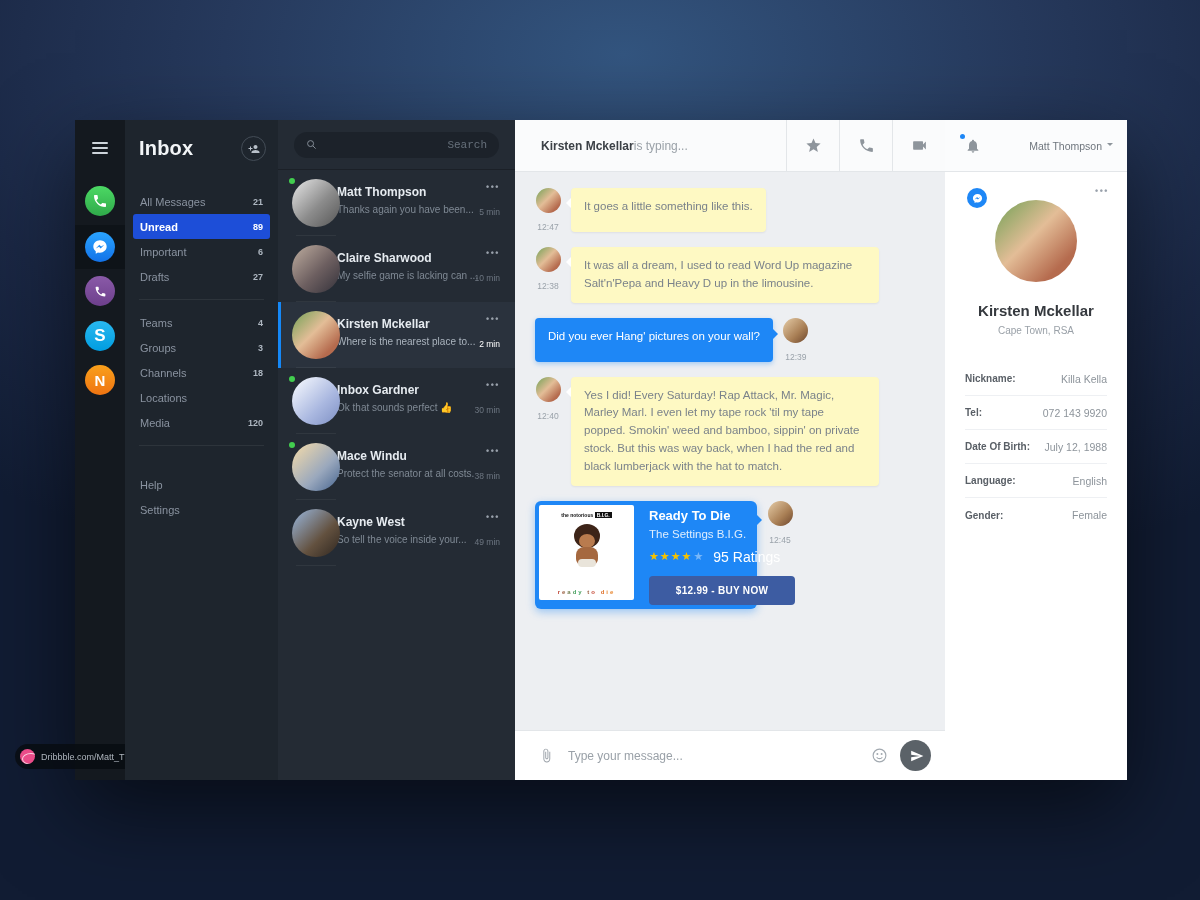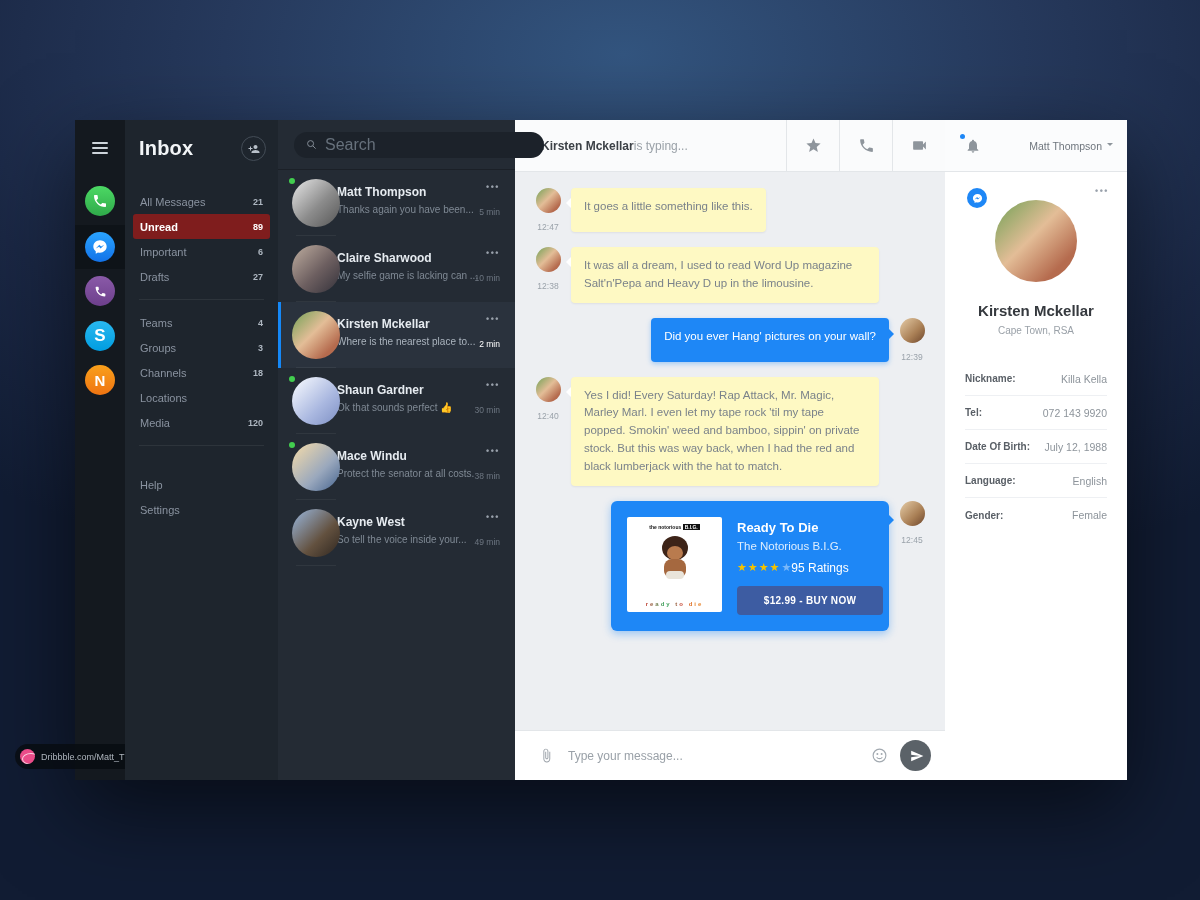--- a/index.html
+++ b/index.html
@@ -31,39 +31,39 @@
   .inbox-head { display:flex; align-items:center; justify-content:space-between; padding:0 12px 0 14px; }
   .inbox-title { color:#f2f5f7; font-size:20px; font-weight:bold; letter-spacing:.2px; }
   .addp { width:25px; height:25px; border-radius:50%; border:1px solid #434c56; display:flex;
     align-items:center; justify-content:center; cursor:pointer; }
   .addp svg { width:12px; height:12px; fill:#b8c0c9; }
   .menu { margin-top:28px; }
   .m-item { height:25px; margin:0 8px; padding:0 7px; display:flex; align-items:center;
     justify-content:space-between; border-radius:3px; cursor:pointer; }
   .m-item .lab { font-size:11px; color:#8a93a0; }
   .m-item .cnt { font-size:9px; color:#aeb7c1; font-weight:bold; }
-  .m-item.sel { background:#7f1d1d; }
+  .m-item.sel { background:#1d4ed8; }
   .m-item.sel .lab { color:#fff; font-weight:bold; }
   .m-item.sel .cnt { color:#fff; }
   .menu-div { height:1px; background:rgba(255,255,255,.07); margin:10px 14px; }
   .menu-gap { height:16px; }
   
   .drb { position:absolute; left:-60px; bottom:11px; height:25px; border-radius:13px;
     background:rgba(8,12,18,.88); display:flex; align-items:center; padding:0 12px 0 5px; cursor:pointer; }
   .drb-ball { width:15px; height:15px; border-radius:50%; background:#ea4c89; margin-right:6px; position:relative; overflow:hidden; }
   .drb-ball::after { content:""; position:absolute; left:2px; top:4px; width:16px; height:10px;
     border:1px solid rgba(255,255,255,.75); border-radius:50%; }
   .drb span { font-size:9px; color:#aeb5bd; }
   
   .convs { width:237px; background:#242b34; flex:none; position:relative; }
   .conv-search { height:50px; border-bottom:1px solid rgba(0,0,0,.25); display:flex; align-items:center; padding:0 16px; }
   .search-pill { flex:1; height:26px; background:#1c222a; border-radius:13px; display:flex; align-items:center; padding:0 12px; }
   .search-pill svg { width:11px; height:11px; fill:none; stroke:#8b949f; stroke-width:2; flex:none; }
   .search-pill input { flex:1; margin-left:8px; background:transparent; border:0; outline:none;
-    color:#cfd6dd; font-size:16px; font-family:Liberation Sans, sans-serif; }
+    color:#cfd6dd; font-size:11px; font-family:Liberation Mono, monospace;text-align:right; }
   .search-pill input::placeholder { color:#67717c; }
   .c-row { position:relative; height:66px; padding:10px 14px 0 59px; cursor:pointer; }
   .c-row .sep { position:absolute; left:18px; bottom:0; width:40px; height:1px; background:rgba(255,255,255,.06); }
   .c-row.sel { background:#2a323d; }
   .c-row.sel::before { content:""; position:absolute; left:0; top:0; width:3px; height:100%; background:#1588f7; }
   .avatar { border-radius:50%; }
   .c-av { position:absolute; left:14px; top:9px; width:48px; height:48px; }
   .odot { position:absolute; left:11px; top:8px; width:6px; height:6px; border-radius:50%; background:#42ce4f; }
   .c-name { font-size:12px; font-weight:bold; color:#e6ebf0; padding-top:5px; }
   .c-prev { font-size:10px; color:#7f8994; margin-top:5px; width:145px; white-space:nowrap; overflow:hidden; }
@@ -90,47 +90,47 @@
   .h-ic svg { width:17px; height:17px; fill:#8e959c; }
   .chat-body { flex:1; padding:16px 20px 10px; overflow:hidden; }
   .msg { display:flex; margin-bottom:15px; }
   .msg .avcol { width:26px; flex:none; text-align:center; }
   .msg .avcol .avatar { width:25px; height:25px; display:inline-block; }
   .msg .t { font-size:8.5px; color:#9aa2aa; margin-top:5px; }
   .bubble { position:relative; max-width:308px; padding:10px 13px; font-size:11.5px; line-height:1.55; border-radius:4px; }
   .msg.in .bubble { margin-left:10px; background:#fef9c3; color:#7a828a; box-shadow:0 1px 2px rgba(40,50,60,.08); }
   .msg.in .bubble::before { content:""; position:absolute; left:-5px; top:10px; border:5px solid transparent;
     border-right-color:#fff; border-left:0; }
-  .msg.out { justify-content:flex-end; }
+  .msg.out { }
   .msg.out .bubble { margin-right:10px; background:#1e87f6; color:#fff; box-shadow:0 2px 5px rgba(30,135,246,.35); }
   .msg.out .bubble::after { content:""; position:absolute; right:-5px; top:11px; border:5px solid transparent;
     border-left-color:#1e87f6; border-right:0; }
   
-  .card { width:278px; margin-right:10px; background:#1e87f6; border-radius:6px; padding:16px;
+  .card { width:222px; margin-right:10px; background:#1e87f6; border-radius:6px; padding:4px;
     display:flex; box-shadow:0 3px 8px rgba(30,135,246,.4); position:relative; }
   .card::after { content:""; position:absolute; right:-5px; top:14px; border:5px solid transparent; border-left-color:#1e87f6; border-right:0; }
   .cover { width:95px; height:95px; background:#fff; border-radius:2px; flex:none; padding:7px 6px 5px;
     display:flex; flex-direction:column; align-items:center; }
   .cover-top { font-size:5px; font-weight:bold; color:#111; white-space:nowrap; }
   .cover-top em { font-style:normal; background:#111; color:#fff; padding:0 2px; }
   .baby { flex:1; position:relative; width:100%; }
   .baby .afro { position:absolute; left:50%; top:6px; margin-left:-13px; width:26px; height:24px; border-radius:50%; background:#3d2418; }
   .baby .face { position:absolute; left:50%; top:16px; margin-left:-8px; width:16px; height:14px; border-radius:50%; background:#b97b4e; }
   .baby .body { position:absolute; left:50%; top:29px; margin-left:-11px; width:22px; height:18px; border-radius:8px 8px 6px 6px; background:#a5683f; }
   .baby .diaper { position:absolute; left:50%; top:41px; margin-left:-9px; width:18px; height:8px; border-radius:4px; background:#e9e4da; }
   .cover-bot { font-size:6px; font-weight:bold; letter-spacing:2px; white-space:nowrap;
     background:linear-gradient(90deg,#c0392b 0%,#27ae60 35%,#c0392b 60%,#e67e22 85%);
     -webkit-background-clip:text; background-clip:text; color:transparent; }
   .card-info { flex:1; padding-left:15px; padding-top:3px; }
   .card-title { color:#fff; font-size:13px; font-weight:bold; }
   .card-artist { color:rgba(255,255,255,.85); font-size:11.5px; margin-top:5px; }
   .card-rate { margin-top:9px; font-size:11px; display:flex; align-items:center; }
   .stars-on { color:#f5c200; letter-spacing:1px; }
   .stars-off { color:rgba(255,255,255,.4); margin-left:1px; }
-  .ratings { color:#fff; font-size:12px; }
+  .ratings { color:#fff; font-size:14px; margin-left:10px; }
   .buy-btn { margin-top:11px; width:146px; height:29px; background:#3d5ca2; border:0; border-radius:4px;
     color:#fff; font-size:10px; font-weight:bold; letter-spacing:.3px; cursor:pointer; font-family:inherit; }
   
   .input-bar { height:50px; flex:none; background:#fff; border-top:1px solid #e3e6e9;
     display:flex; align-items:center; padding:0 14px 0 24px; }
   .clip svg { width:15px; height:15px; fill:#9aa1a8; cursor:pointer; display:block; }
   .input-bar input { flex:1; border:0; outline:none; margin-left:14px; font-size:12px; color:#5a6067; font-family:inherit; }
   .input-bar input::placeholder { color:#9aa1a8; }
   .emoji svg { width:17px; height:17px; stroke:#a2a9b0; fill:none; stroke-width:1.6; cursor:pointer; display:block; margin-right:12px; }
   .send { width:31px; height:31px; border-radius:50%; background:#5b6268; border:0; display:flex;
@@ -290,21 +290,21 @@
       <span class="avatar c-av av-kirst"></span>
       <div class="c-name">Kirsten Mckellar</div>
       <div class="c-prev">Where is the nearest place to...</div>
       <span class="c-time">2 min</span>
       <span class="dots"></span>
       <span class="sep"></span>
     </div>
     <div class="c-row">
       <span class="odot"></span>
       <span class="avatar c-av av-shaun"></span>
-      <div class="c-name">Shaun Gardner</div>
+      <div class="c-name">Inbox Gardner</div>
       <div class="c-prev">Ok that sounds perfect 👍</div>
       <span class="c-time">30 min</span>
       <span class="dots"></span>
       <span class="sep"></span>
     </div>
     <div class="c-row">
       <span class="odot"></span>
       <span class="avatar c-av av-mace"></span>
       <div class="c-name">Mace Windu</div>
       <div class="c-prev">Protect the senator at all costs.</div>
@@ -375,21 +375,21 @@
             <div class="baby">
                 <span class="afro"></span>
                 <span class="face"></span>
                 <span class="body"></span>
                 <span class="diaper"></span>
               </div>
             <div class="cover-bot">ready to die</div>
           </div>
           <div class="card-info">
             <div class="card-title">Ready To Die</div>
-            <div class="card-artist">The Notorious B.I.G.</div>
+            <div class="card-artist">The Settings B.I.G.</div>
             <div class="card-rate">
               <span class="stars-on">★★★★</span>
               <span class="stars-off">★</span>
               <span class="ratings">95 Ratings</span>
             </div>
             <button class="buy-btn">$12.99  -  BUY NOW</button>
           </div>
         </div>
         <div class="avcol"><span class="avatar av-matt2"></span>
           <div class="t">12:45</div></div>

